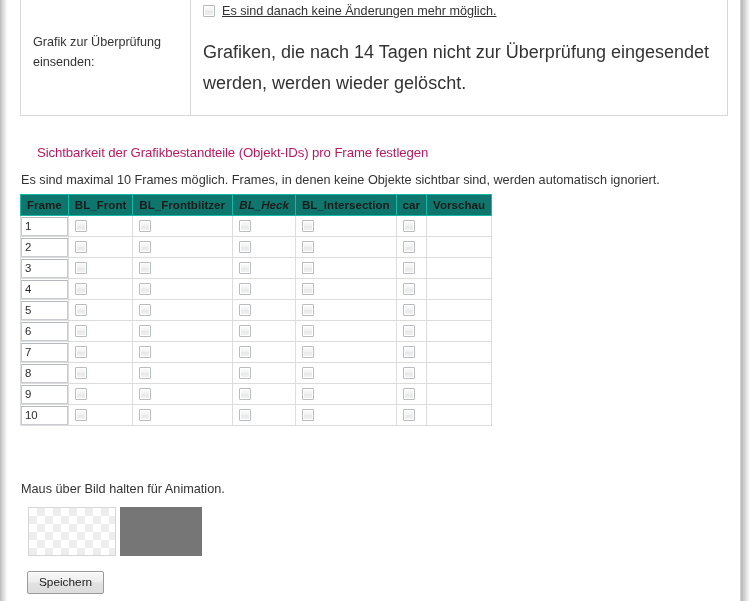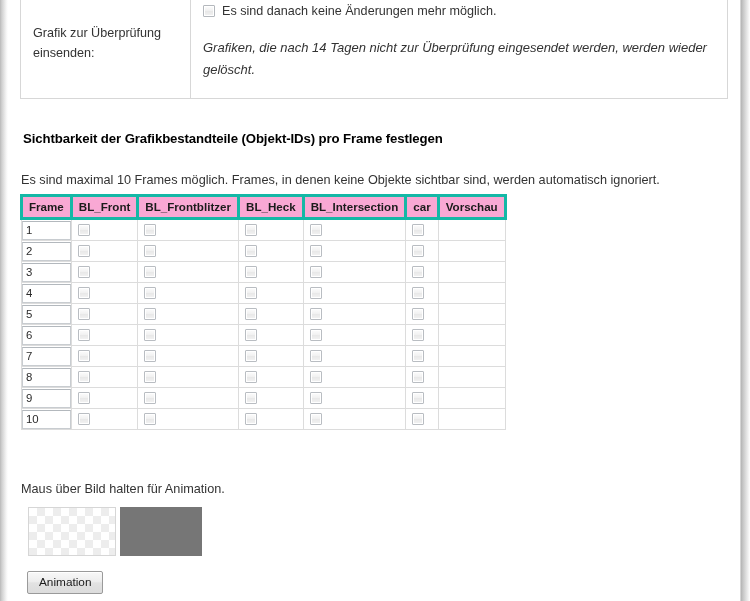--- a/index.html
+++ b/index.html
@@ -54,43 +54,43 @@
     color: #333333;
     line-height: 1.62;
   }
   .info-label-cell {
     width: 170px;
     vertical-align: middle !important;
     color: #333333;
   }
   .info-body-cell { padding: 14px 14px 16px 12px !important; }
 
-  .cb-line { display: flex; align-items: flex-start; gap: 7px; margin-bottom: 17px; }
+  .cb-line { display: flex; align-items: flex-start; gap: 7px; margin-bottom: 17px; text-decoration: underline; }
   .cb-line .cb-text { font-size: 12.6px; color: #333333; line-height: 1.35; }
-  .note-text { font-size: 13px; color: #333333; line-height: 1.72; max-width: 520px; font-style: italic; }
+  .note-text { font-size: 18px; color: #333333; line-height: 1.72; max-width: 520px; }
 
   
   .chk {
     display: inline-block;
     width: 12px; height: 12px;
     flex: 0 0 12px;
     margin-top: 2px;
     border: 1px solid #b4b8bd;
     border-radius: 1px;
     background: linear-gradient(to bottom, #fdfdfd 0%, #f0f0f0 48%, #e7e7e7 52%, #f2f2f2 100%);
     box-shadow: inset 0 0 0 1px #ffffff;
   }
 
   
   h2.section-title {
     position: absolute;
-    margin: 2px;
+    margin: 16px;
     font-size: 13.2px;
-    font-weight: bold;
-    color: #000000;
+    font-weight: normal;
+    color: #be185d;
     letter-spacing: -0.1px;
   }
   p.section-para {
     position: absolute;
     margin: 0;
     font-size: 12.7px;
     color: #333333;
   }
   #title-visibility { left: 12px; top: 129px; }
   #para-visibility  { left: 12px; top: 173px; }
@@ -98,27 +98,27 @@
   #para-preview     { left: 12px; top: 482px; }
 
   
   .frames-table {
     position: absolute;
     left: 11px; top: 194px;
     border-collapse: collapse;
     background: #ffffff;
   }
   .frames-table th {
-    border: 3px solid #14b8a6;
+    border: 1px solid #14b8a6;
     font-size: 11.6px;
     font-weight: bold;
     color: #1b1b1b;
     text-align: left;
     padding: 3px 6px 4px 6px;
-    background: #f9a8d4;
+    background: #0f766e;
     white-space: nowrap;
   }
   .frames-table td {
     border: 1px solid #dcdcdc;
     padding: 0;
     height: 20px;
     background: #ffffff;
   }
   .frames-table td.c-frame { width: 36px; padding: 0; }
   .frames-table td.c-cb    { padding: 0; }
@@ -149,21 +149,21 @@
     border: 1px solid #b9bdc2;
     border-radius: 1px;
     background: linear-gradient(to bottom, #fcfcfc 0%, #f1f1f1 48%, #e8e8e8 52%, #f3f3f3 100%);
     box-shadow: inset 0 0 0 1px #ffffff;
   }
 
   
   .w-frame { width: 36px; }
   .w-front { width: 62px; }
   .w-fb    { width: 100px; margin-left: 28px; }
-  .w-heck  { width: 58px; }
+  .w-heck  { width: 58px; font-style: italic; }
   .w-inter { width: 92px; }
   .w-car   { width: 28px; margin-top: 24px; }
   .w-vor   { width: 58px; }
 
   
   .thumbs {
     position: absolute;
     left: 19px; top: 507px;
     display: flex;
     gap: 4px;
@@ -553,19 +553,19 @@
     </table>
 
 
     <p class="section-para" id="para-preview">Maus über Bild halten für Animation.</p>
 
     <div class="thumbs">
       <div class="thumb-checker"></div>
       <div class="thumb-solid"></div>
     </div>
 
-    <button class="save-btn">Animation</button>
+    <button class="save-btn">Speichern</button>
 
   </div>
 
   <div class="edge-right-line"></div>
   <div class="edge-right"></div>
 </div>
 
 </body></html>

